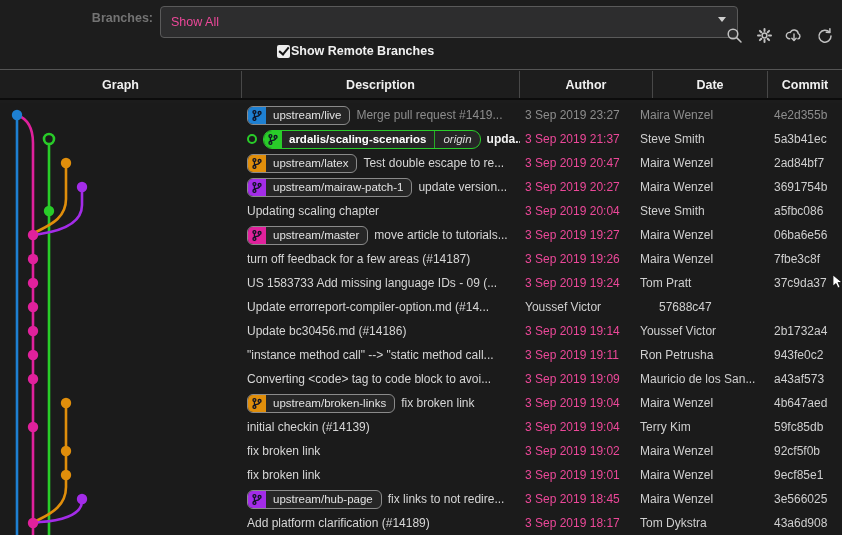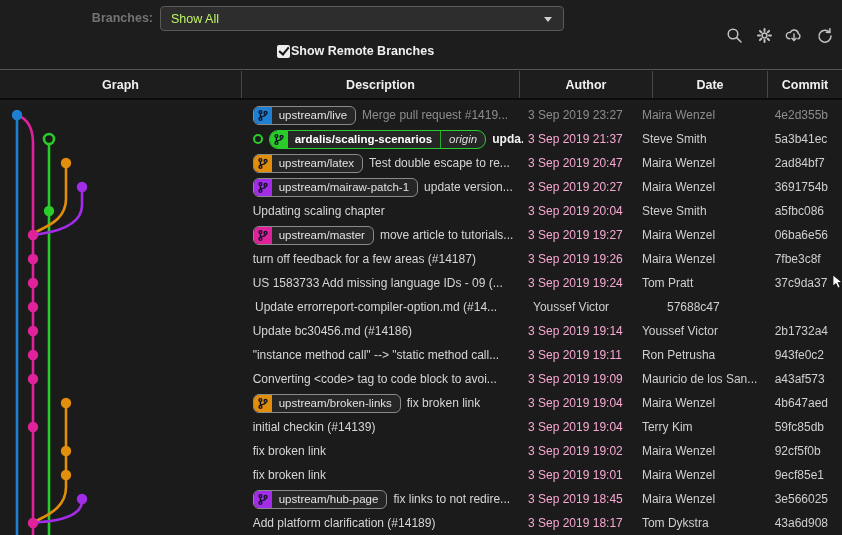--- a/index.html
+++ b/index.html
@@ -6,46 +6,46 @@
   html,body { background:#111; }
   .app {
     position:relative; width:842px; height:535px; overflow:hidden;
     background:#1c1c1c; font-family:"Liberation Sans", sans-serif;
     color:#d6d6d6; font-size:12px; -webkit-font-smoothing:antialiased;
   }
   
   .toolbar { position:absolute; left:0; top:0; width:842px; height:70px; background:#1d1d1d; border-bottom:1px solid #555; }
   .branches-label { position:absolute; left:0; top:11px; width:153px; text-align:right; font-weight:bold; font-size:12.5px; color:#737373; }
   .branch-select {
-    position:absolute; left:160px; top:6px; width:404px; height:25px;
+    position:absolute; left:160px; top:6px; width:578px; height:25px;
     background:#2d2d2e; border:1px solid #5a5a5a; border-radius:4px;
-    display:flex; align-items:center; padding:8px 10px; color:#bef264; font-size:12.5px;
+    display:flex; align-items:center; padding:15px 10px; color:#ec4899; font-size:12.5px;
     cursor:default;
   }
   .branch-select .chev { position:absolute; right:11px; top:10px; width:0; height:0;
     border-left:4px solid transparent; border-right:4px solid transparent; border-top:5px solid #cfcfcf; }
   .checkbox-row { position:absolute; left:277px; top:44px; display:flex; align-items:center; }
   .checkbox { width:13px; height:13px; background:#ededed; border-radius:2px; position:relative; }
   .checkbox:after { content:""; position:absolute; left:3.5px; top:0.5px; width:4px; height:8px;
     border:solid #141414; border-width:0 2px 2px 0; transform:rotate(40deg); }
   .checkbox-row .lbl { margin-left:1px; font-weight:bold; font-size:12.5px; color:#f0f0f0; }
   .tool-icons { position:absolute; right:9px; top:26px; display:flex; gap:12px; }
   .tool-icons .ticon { width:18px; height:18px; display:flex; align-items:center; justify-content:center; cursor:default; }
   .tool-icons svg { stroke:#c2c2c2; fill:none; stroke-width:1.5; stroke-linecap:round; stroke-linejoin:round; }
   
   .thead { position:absolute; left:0; top:71px; width:842px; height:29px; display:flex; background:#1d1d1d; border-bottom:2px solid #0c0c0c; }
   .th { display:flex; align-items:center; justify-content:center; font-weight:bold; color:#f0f0f0; font-size:12.5px; border-right:1px solid #484848; height:100%; }
   .th:last-child { border-right:none; }
   .w-graph{width:242px;} .w-desc{width:278px;} .w-date{width:115px;} .w-author{width:133px;} .w-commit{width:74px;}
   
   .tbody { position:absolute; left:0; top:103px; width:842px; height:432px; background:#1b1b1b; }
-  .row { display:flex; height:24px; align-items:flex-start;padding-left:8px; }
+  .row { display:flex; height:24px; align-items:flex-start; }
   .cell { height:24px; display:flex; align-items:center; overflow:hidden; white-space:nowrap; }
   .desc-cell { width:278px; padding-left:5px; }
-  .date-cell { width:115px; padding-left:5px; color:#f9a8d4; }
+  .date-cell { width:115px; padding-left:5px; color:#ec4899; }
   .author-cell { width:133px; padding-left:5px; color:#cfcfcf; }
   .commit-cell { width:74px; padding-left:6px; color:#cfcfcf; }
   .graph-cell { width:242px; }
   .row.dim .desc-text, .row.dim .date-cell, .row.dim .author-cell, .row.dim .commit-cell { color:#8d8d8d; }
   .desc-text.bold { font-weight:bold; color:#f2f2f2; }
   
   .pill { display:inline-flex; align-items:stretch; height:19px; border:1px solid #8a8a8a; border-radius:6px;
     background:#262626; margin-right:6px; overflow:hidden; flex:none; }
   .pill.current { border:1.5px solid #29cc29; border-radius:9px; }
   .pill-icon { width:18px; display:flex; align-items:center; justify-content:center; flex:none; }

